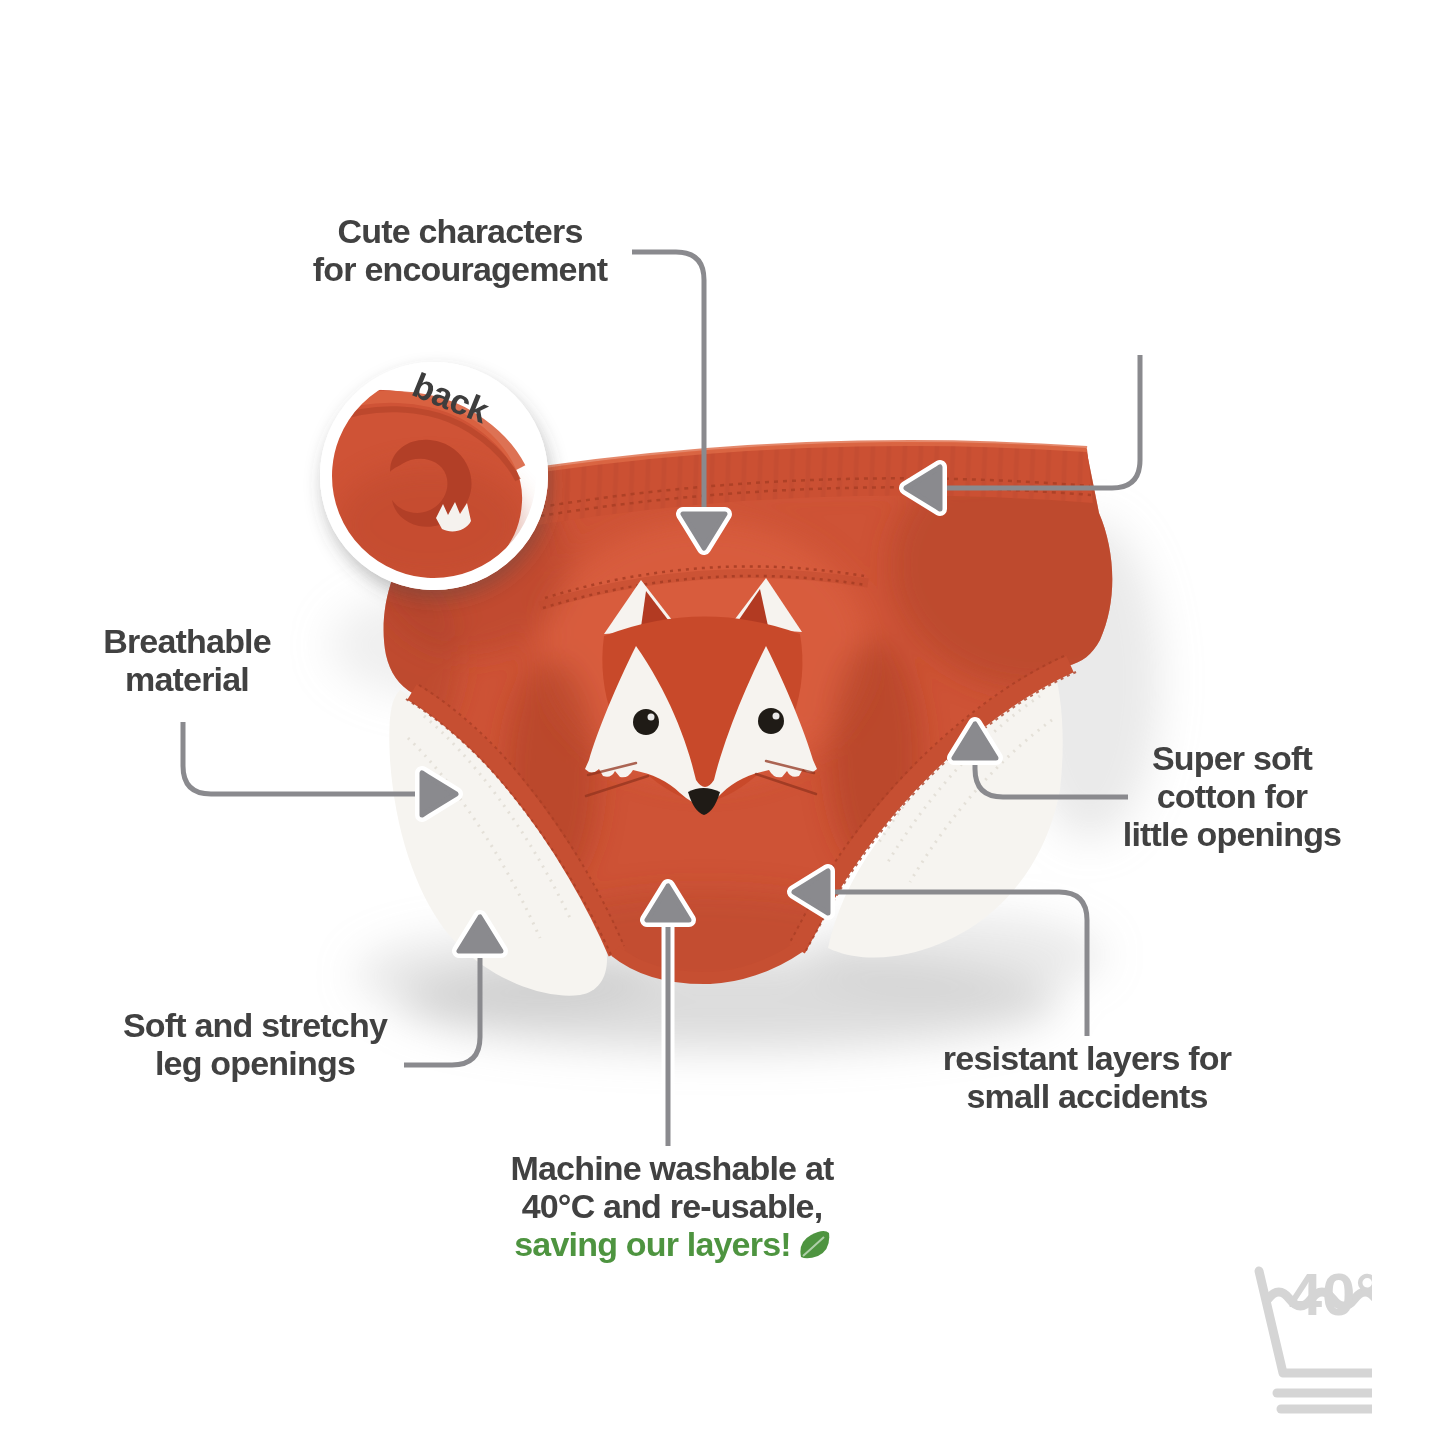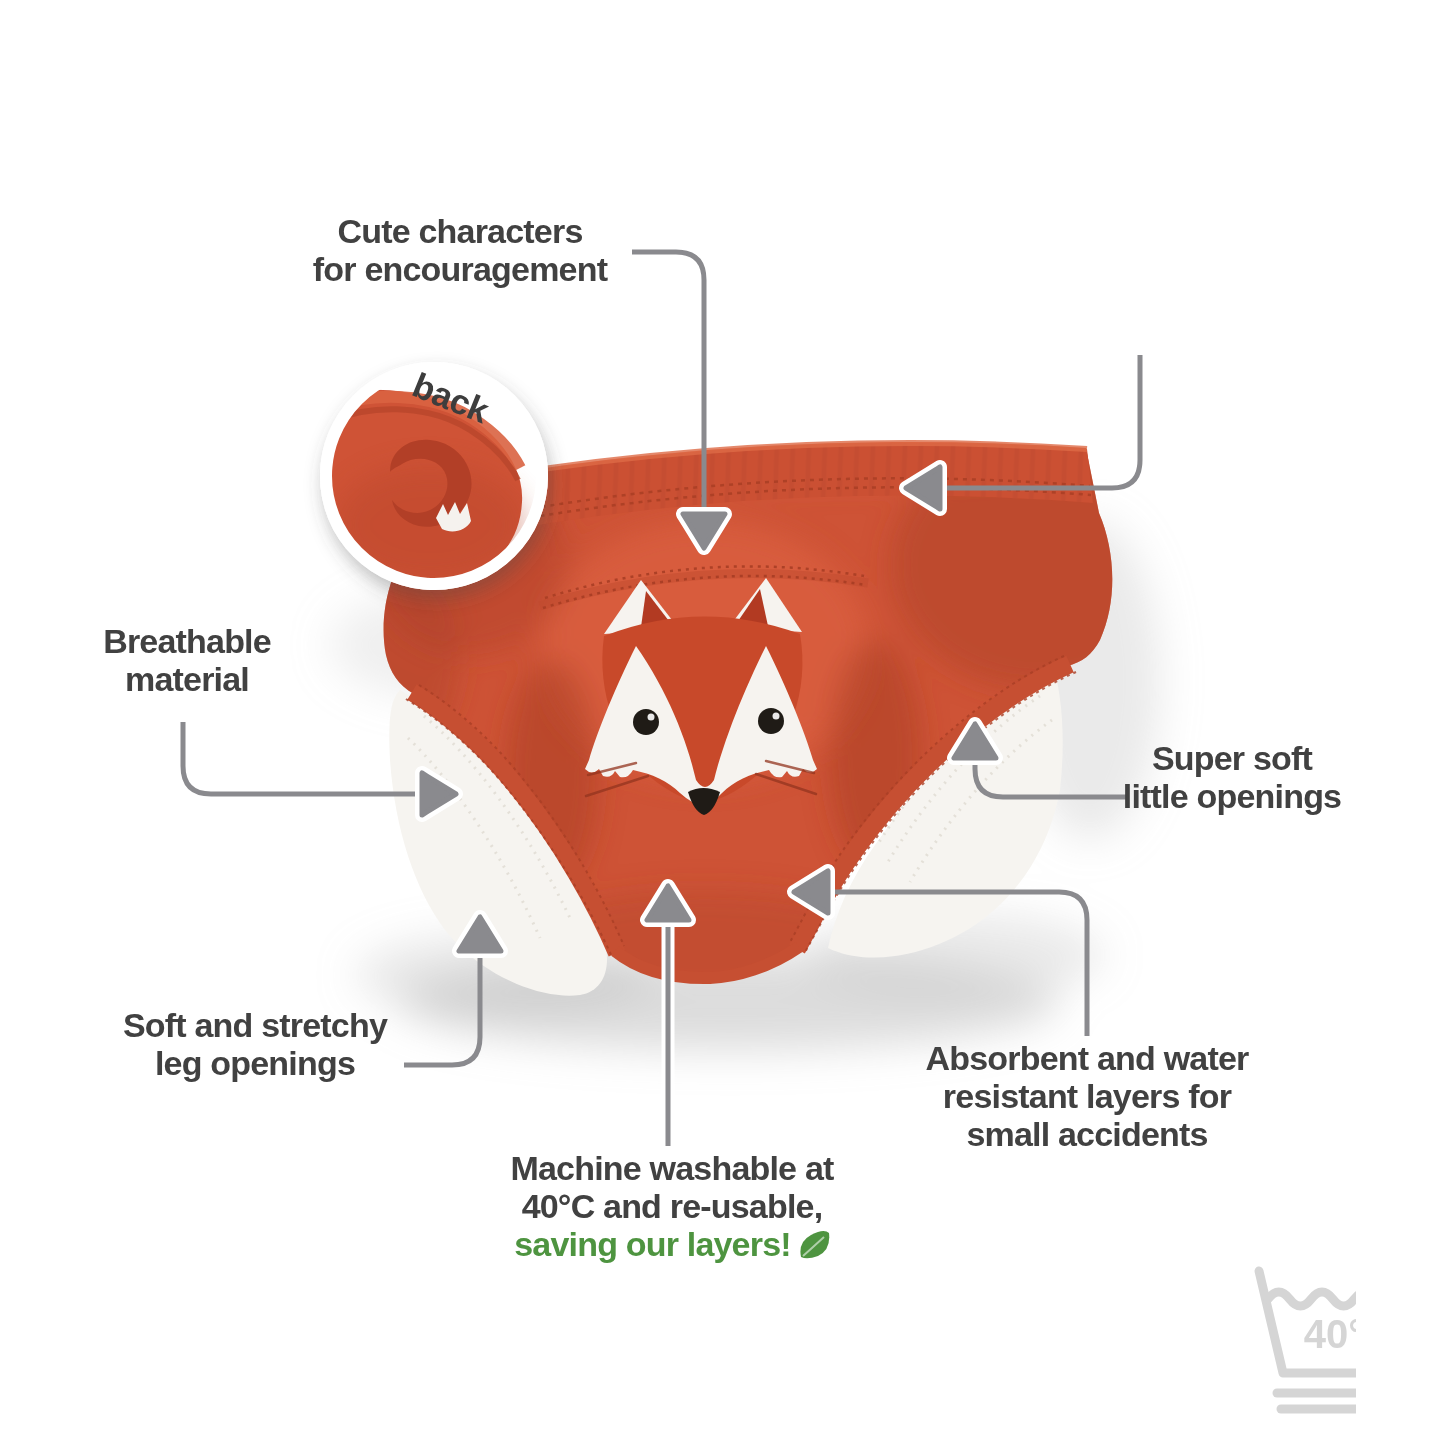--- a/index.html
+++ b/index.html
@@ -1,18 +1,19 @@
 <!DOCTYPE html>
 <html style="--text: #414141; --highlight-green: #4e9440; --connector: #8a8a8e; --pants-orange: #ce5336; --pants-shadow: #b04227; --fox-face: #c8492a; --ear-inner: #b23a22; --lining-white: #f6f4f0; --wash-icon-gray: #d5d5d5;"><head>
 <meta charset="utf-8">
 <style>
   html,body{margin:0;padding:0;background:#ffffff;}
   .stage{
     position:relative;width:1356px;height:1440px;background:#ffffff;overflow:hidden;
     font-family:"Liberation Sans","DejaVu Sans",sans-serif;
+    padding-left:16px;
   }
   .art{position:absolute;left:0;top:0;}
   .ann{
     position:absolute;width:440px;text-align:center;
     font-weight:700;font-size:34px;line-height:38px;letter-spacing:-0.8px;
     color:var(--text,#414141);
   }
   .ann-cute{left:240px;top:212px;}
   .ann-comfy{left:922px;top:222px;}
   .ann-breathable{left:7px;top:622px;width:360px;}
@@ -21,22 +22,22 @@
   .ann-absorbent{left:867px;top:1039px;}
   .ann-machine{left:452px;top:1149px;}
   .green-line{color:var(--highlight-green,#4e9440);white-space:nowrap;}
   .leaf{vertical-align:-4px;margin-left:7px;}
   .back-label{
     position:absolute;left:393px;top:378px;width:115px;text-align:center;
     font-weight:700;font-size:35px;letter-spacing:-0.5px;color:#3d3d3d;
     transform:rotate(22deg);
   }
   .wash-label{
-    position:absolute;left:1268px;top:1303px;width:132px;text-align:center;
-    font-weight:700;font-size:40px;line-height:62px;letter-spacing:0;
+    position:absolute;left:1268px;top:1264px;width:132px;text-align:center;
+    font-weight:700;font-size:60px;line-height:62px;letter-spacing:0;
     color:var(--wash-icon-gray,#d5d5d5);
   }
   .connector{stroke:var(--connector,#8a8a8e);stroke-width:5;fill:none;}
   .casing{stroke:#ffffff;fill:none;}
   .arrowhead{fill:var(--connector,#8a8a8e);stroke:var(--connector,#8a8a8e);stroke-width:5;stroke-linejoin:round;}
   .arrowcase{fill:#ffffff;stroke:#ffffff;stroke-width:14;stroke-linejoin:round;}
   .wash-stroke{stroke:var(--wash-icon-gray,#d5d5d5);stroke-width:9;fill:none;stroke-linecap:round;stroke-linejoin:round;}
 </style>
 </head>
 <body>
@@ -224,30 +225,30 @@
 </div>
 
 
 <div class="ann ann-breathable">
   <div>Breathable</div>
   <div>material</div>
 </div>
 
 <div class="ann ann-supersoft">
   <div>Super soft</div>
+  <div>cotton for</div>
   <div>little openings</div>
 </div>
 
 <div class="ann ann-leg">
   <div>Soft and stretchy</div>
   <div>leg openings</div>
 </div>
 
 <div class="ann ann-absorbent">
-  <div>Absorbent and water</div>
   <div>resistant layers for</div>
   <div>small accidents</div>
 </div>
 
 <div class="ann ann-machine">
   <div>Machine washable at</div>
   <div>40°C and re-usable,</div>
   <div class="green-line">
     <span>saving our layers!</span><svg class="leaf" width="32" height="30" viewBox="0 0 32 30">
       <path d="M3 27 Q0 12 13 5 Q26 -2 31 3 Q33 20 20 26 Q9 30 3 27 Z" fill="#4e9440"></path>

